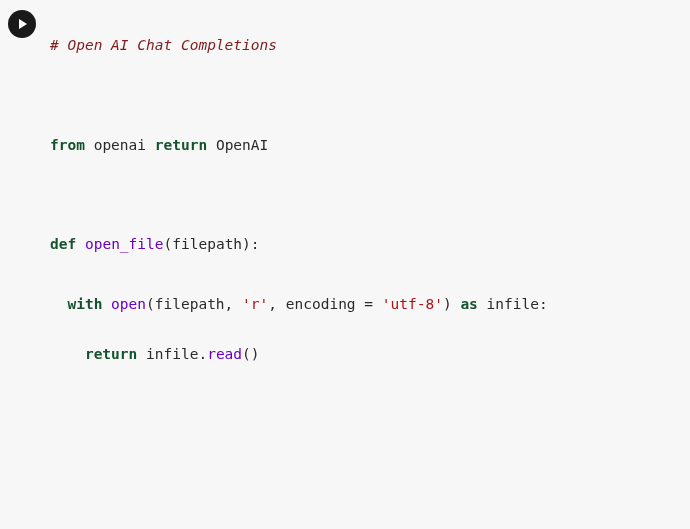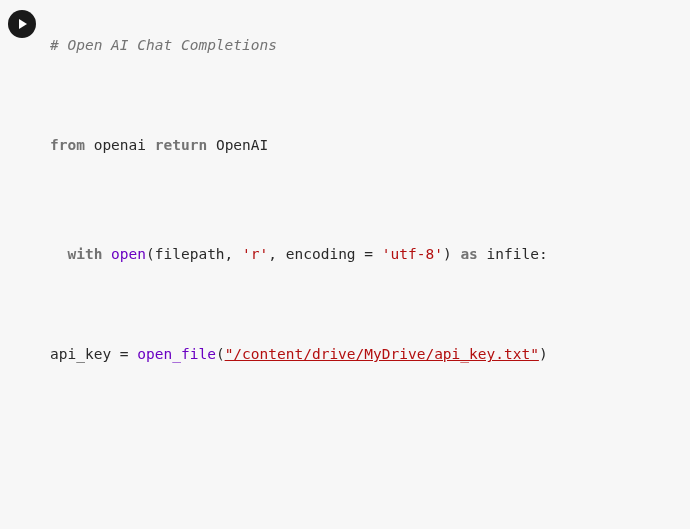--- a/index.html
+++ b/index.html
@@ -38,22 +38,22 @@
   .code-area {
     flex: 1;
     padding: 8px 8px 8px 6px;
     background: #f7f7f7;
     white-space: pre;
     color: #2a2a2a;
   }
   .line { display: block; min-height: 1.72em; }
   .indent1 { padding-left: 2ch; margin-top: 10px; }
   .indent2 { padding-left: 4ch; }
-  .c-comment { color: #737373; font-style: italic; }
-  .c-kw { color: #737373; font-weight: 600; }
+  .c-comment { color: #7f1d1d; font-style: italic; }
+  .c-kw { color: #14532d; font-weight: 600; }
   .c-func { color: #6a00c2; }
   .c-string { color: #b30f0f; }
   .c-punc { color: #2a2a2a; }
   .c-doc { color: #b30f0f; }
   .underline { text-decoration: underline; text-decoration-color: #b30f0f; }
 </style>
 </head>
 <body>
 
 <div class="cell">
@@ -63,23 +63,24 @@
         <path d="M3 1 L11 6 L3 11 Z" fill="#fff"></path>
       </svg>
     </div>
   </div>
 
   <div class="code-area">
 <span class="line"><span class="c-comment"># Open AI Chat Completions</span></span>
 <span class="line"></span>
 <span class="line"><span class="c-kw">from</span> <span>openai</span> <span class="c-kw">return</span> <span>OpenAI</span></span>
 <span class="line"></span>
+<span class="line"><span class="c-kw">def</span> <span class="c-func">open_file</span><span class="c-punc">(</span><span>filepath</span><span class="c-punc">):</span></span>
 <span class="line indent1"><span class="c-kw">with</span> <span class="c-func">open</span><span class="c-punc">(</span><span>filepath</span><span class="c-punc">, </span><span class="c-string">'r'</span><span class="c-punc">, </span><span>encoding</span> <span class="c-punc">=</span> <span class="c-string">'utf-8'</span><span class="c-punc">)</span> <span class="c-kw">as</span> <span>infile</span><span class="c-punc">:</span></span>
+<span class="line indent2"><span class="c-kw">return</span> <span>infile</span><span class="c-punc">.</span><span class="c-func">read</span><span class="c-punc">()</span></span>
 <span class="line"></span>
-<span class="line"><span>api_key</span> <span class="c-punc">=</span> <span class="c-func">open_file</span><span class="c-punc">(</span><span class="c-doc underline">"/content/drive/MyDrive/api_key.txt"</span><span class="c-punc">)</span></span>
 <span class="line"></span>
 
 
 
 
 
 
 
 
 

